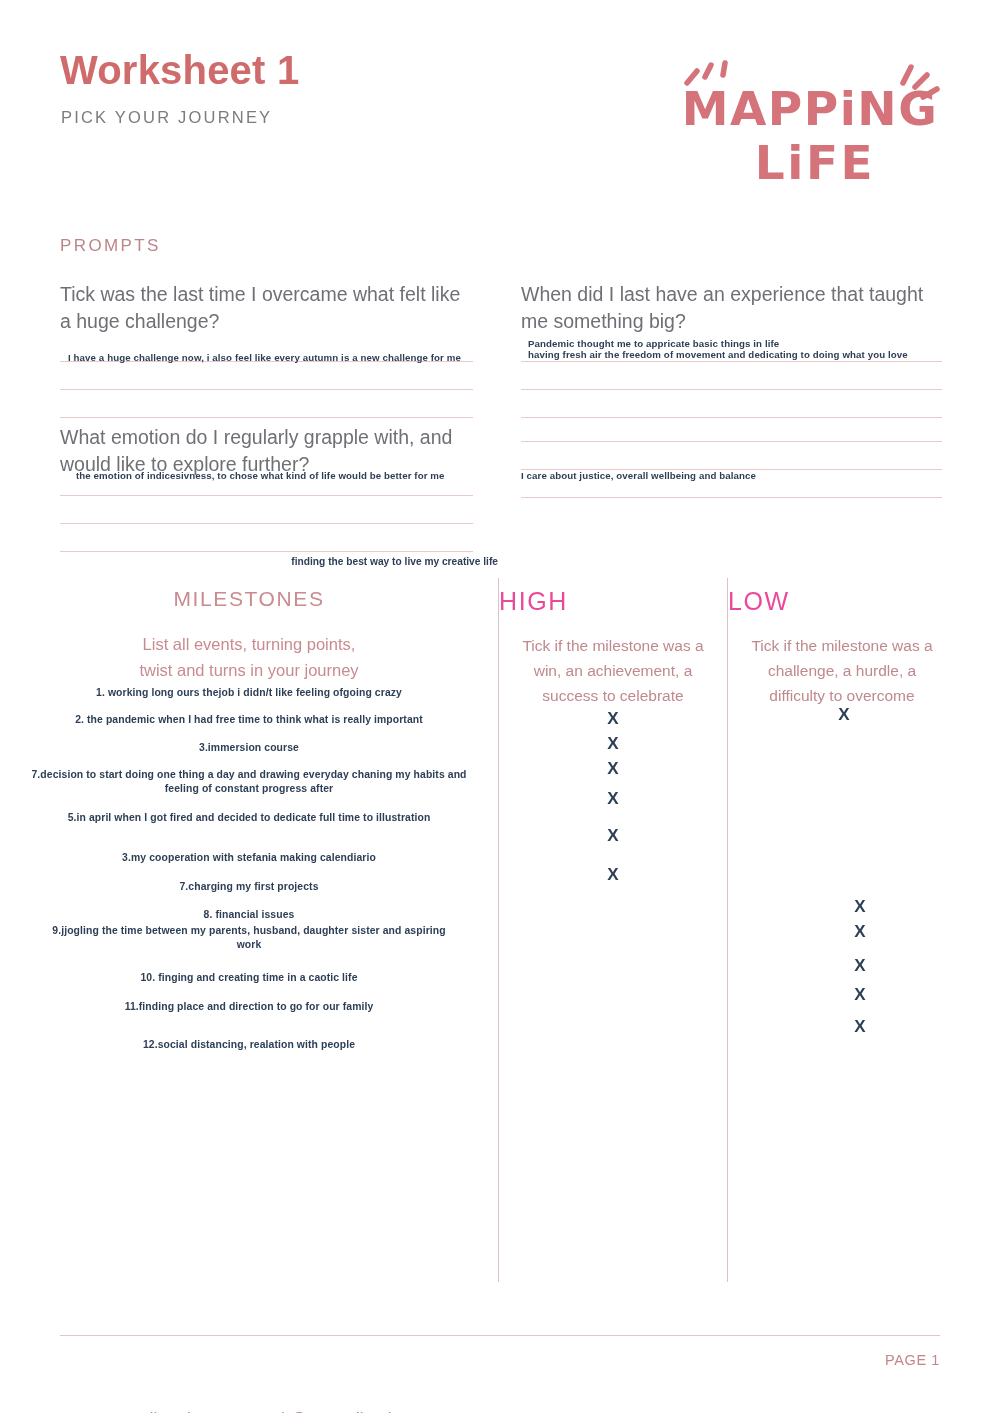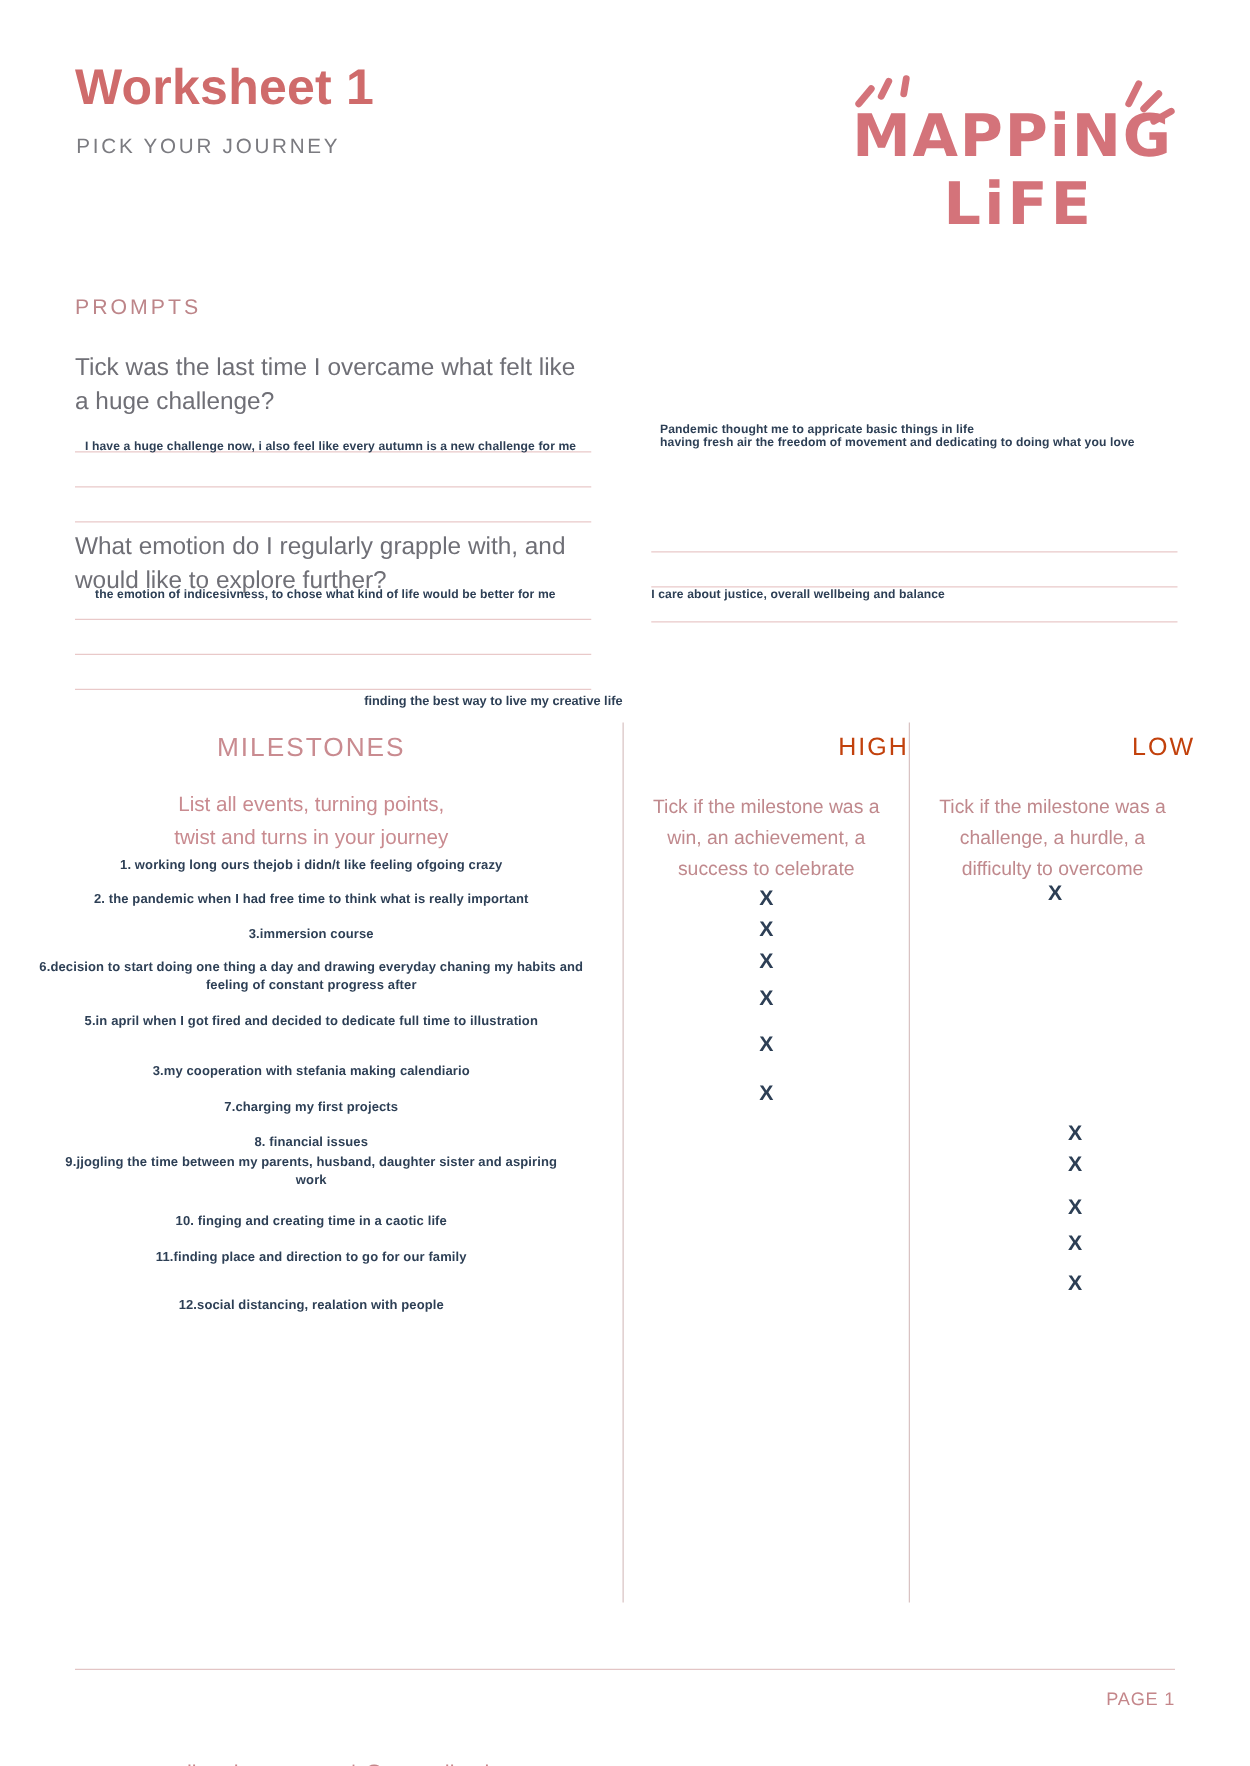--- a/index.html
+++ b/index.html
@@ -137,24 +137,24 @@
     top: 632px;
     width: 498px;
     text-align: center;
     font-size: 16.5px;
     line-height: 1.55;
     color: #c98b90;
   }
 
   .col-heading {
     position: absolute;
-    font-size: 20px;
+    font-size: 25px;
     letter-spacing: 1.6px;
-    color: #c2410c;
-    text-align: right;
+    color: #ec4899;
+    text-align: left;
     top: 587px;
   }
   .col-desc {
     position: absolute;
     font-size: 15.5px;
     line-height: 1.6;
     color: #c0898d;
     text-align: center;
     top: 634px;
   }
@@ -257,20 +257,28 @@
   <div class="prompt-block" id="prompt-a">
     <div class="prompt-q">Tick was the last time I overcame what felt like a huge challenge?</div>
     <div class="lines">
       <div class="rule"></div>
       <div class="rule"></div>
       <div class="rule"></div>
     </div>
   </div>
   <div class="answer" id="answer-a">I have a huge challenge now, i also feel like every autumn is a new challenge for me</div>
 
+  <div class="prompt-block" id="prompt-b">
+    <div class="prompt-q">When did I last have an experience that taught me something big?</div>
+    <div class="lines">
+      <div class="rule"></div>
+      <div class="rule"></div>
+      <div class="rule"></div>
+    </div>
+  </div>
   <div class="answer" id="answer-b1">Pandemic thought me to appricate basic things in life</div>
   <div class="answer" id="answer-b2">having fresh air the freedom of movement and dedicating to doing what you love</div>
 
   <div class="prompt-block" id="prompt-c">
     <div class="prompt-q">What emotion do I regularly grapple with, and would like to explore further?</div>
     <div class="lines">
       <div class="rule"></div>
       <div class="rule"></div>
       <div class="rule"></div>
     </div>
@@ -299,21 +307,21 @@
   <div class="col-heading" id="low-heading">LOW</div>
   <div class="col-desc" id="low-desc">Tick if the milestone was a challenge, a hurdle, a difficulty to overcome</div>
 
   <div class="divider" id="divider-1"></div>
   <div class="divider" id="divider-2"></div>
 
   <div id="milestone-list">
     <div class="milestone" style="top:0px"><span>1. working long ours thejob i didn/t like feeling ofgoing crazy</span></div>
     <div class="milestone" style="top:27px"><span>2. the pandemic when I had free time to think what is really important</span></div>
     <div class="milestone" style="top:55px"><span>3.immersion course</span></div>
-    <div class="milestone" style="top:82px"><span style="max-width:450px">6.decision to start doing one thing a day and drawing everyday chaning my habits and feeling of constant progress after</span></div>
+    <div class="milestone" style="top:82px"><span style="max-width:450px">7.decision to start doing one thing a day and drawing everyday chaning my habits and feeling of constant progress after</span></div>
     <div class="milestone" style="top:125px"><span>5.in  april when I got fired and decided to dedicate full time to illustration</span></div>
     <div class="milestone" style="top:165px"><span>3.my cooperation with stefania making calendiario</span></div>
     <div class="milestone" style="top:194px"><span>7.charging my first projects</span></div>
     <div class="milestone" style="top:222px"><span>8. financial issues</span></div>
     <div class="milestone" style="top:238px"><span style="max-width:400px">9.jjogling the time between my parents, husband, daughter sister and aspiring work</span></div>
     <div class="milestone" style="top:285px"><span>10. finging and creating time in a caotic life</span></div>
     <div class="milestone" style="top:314px"><span>11.finding place and direction to go for our family</span></div>
     <div class="milestone" style="top:352px"><span>12.social distancing, realation with people</span></div>
   </div>
 

